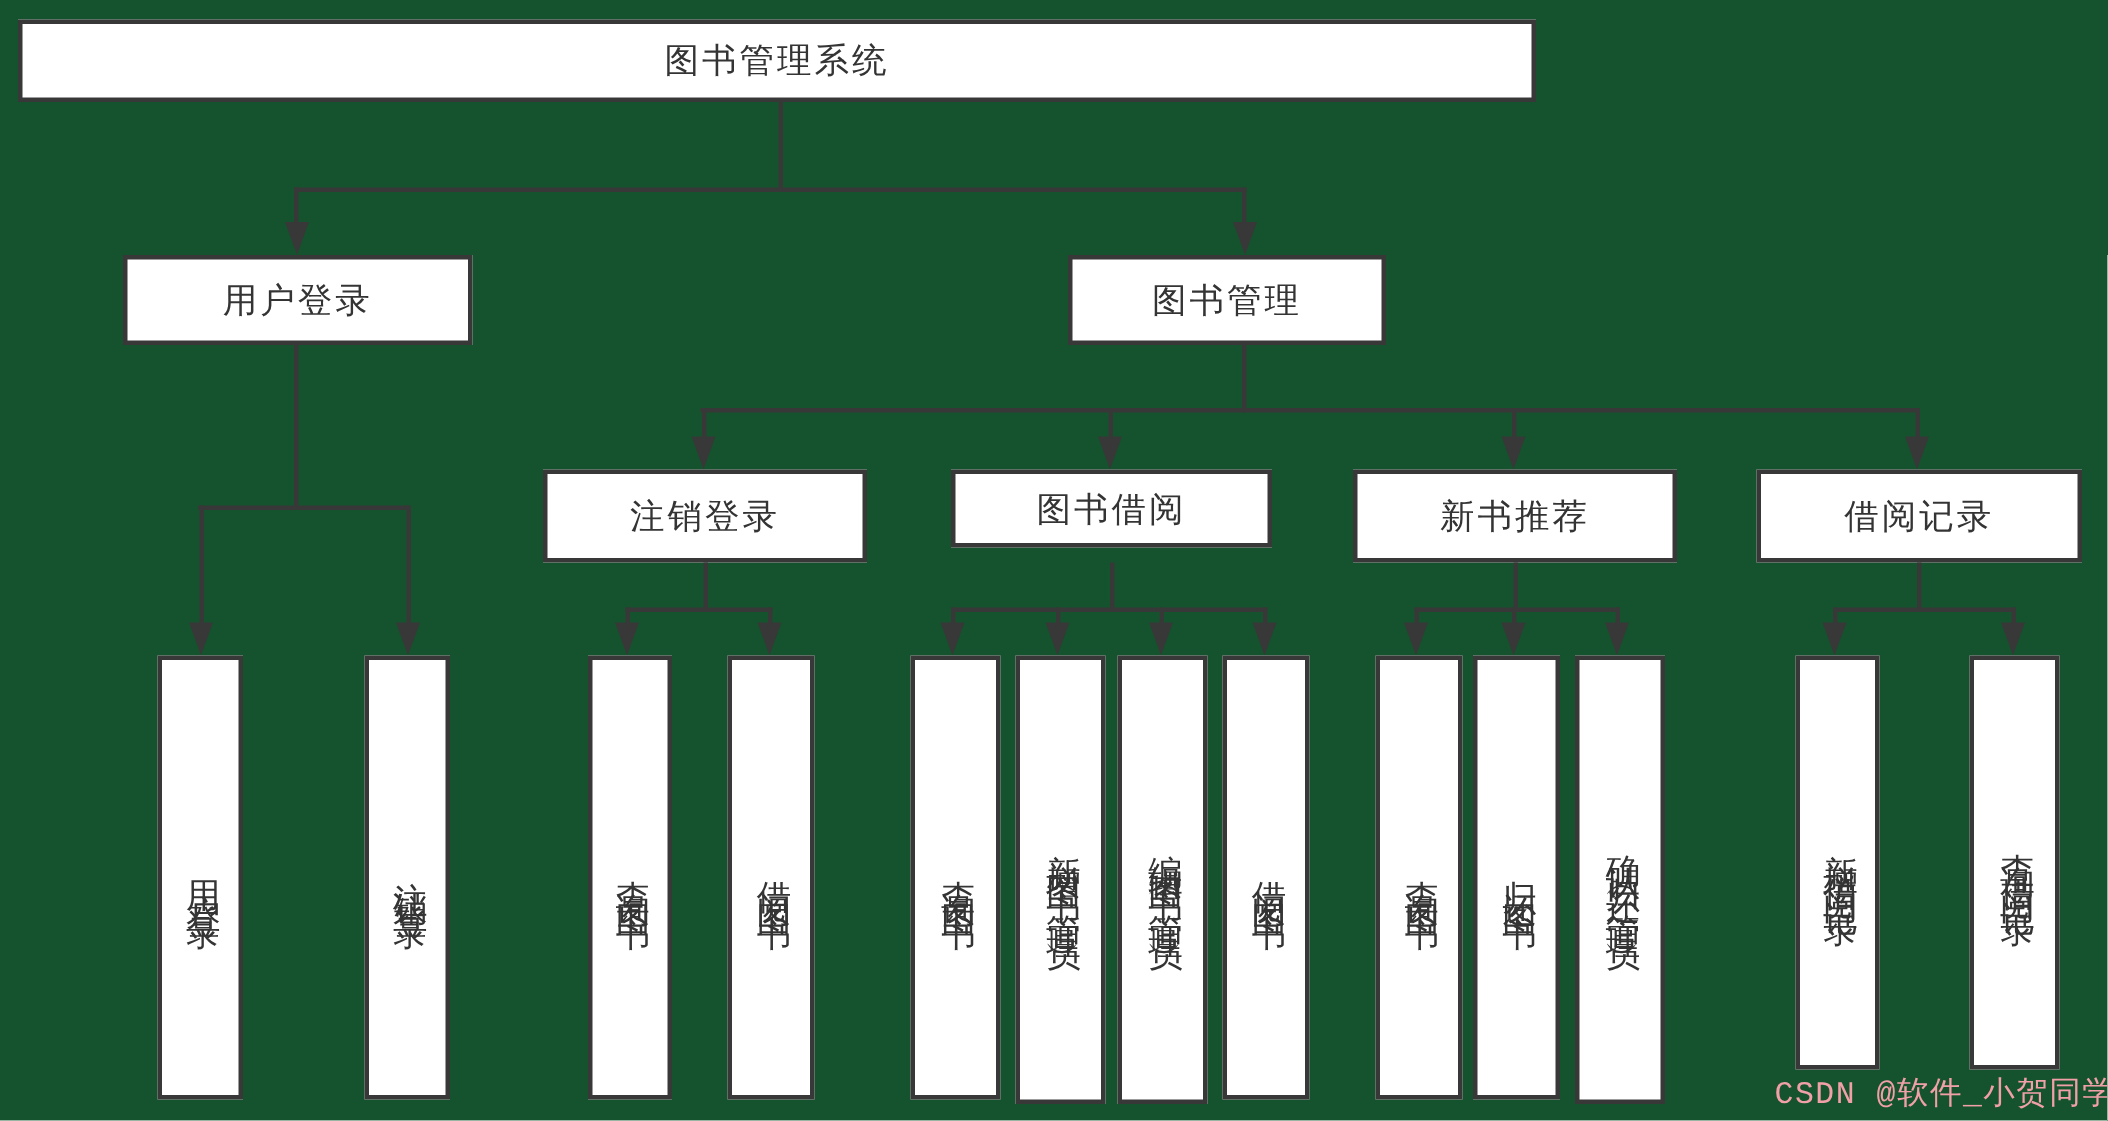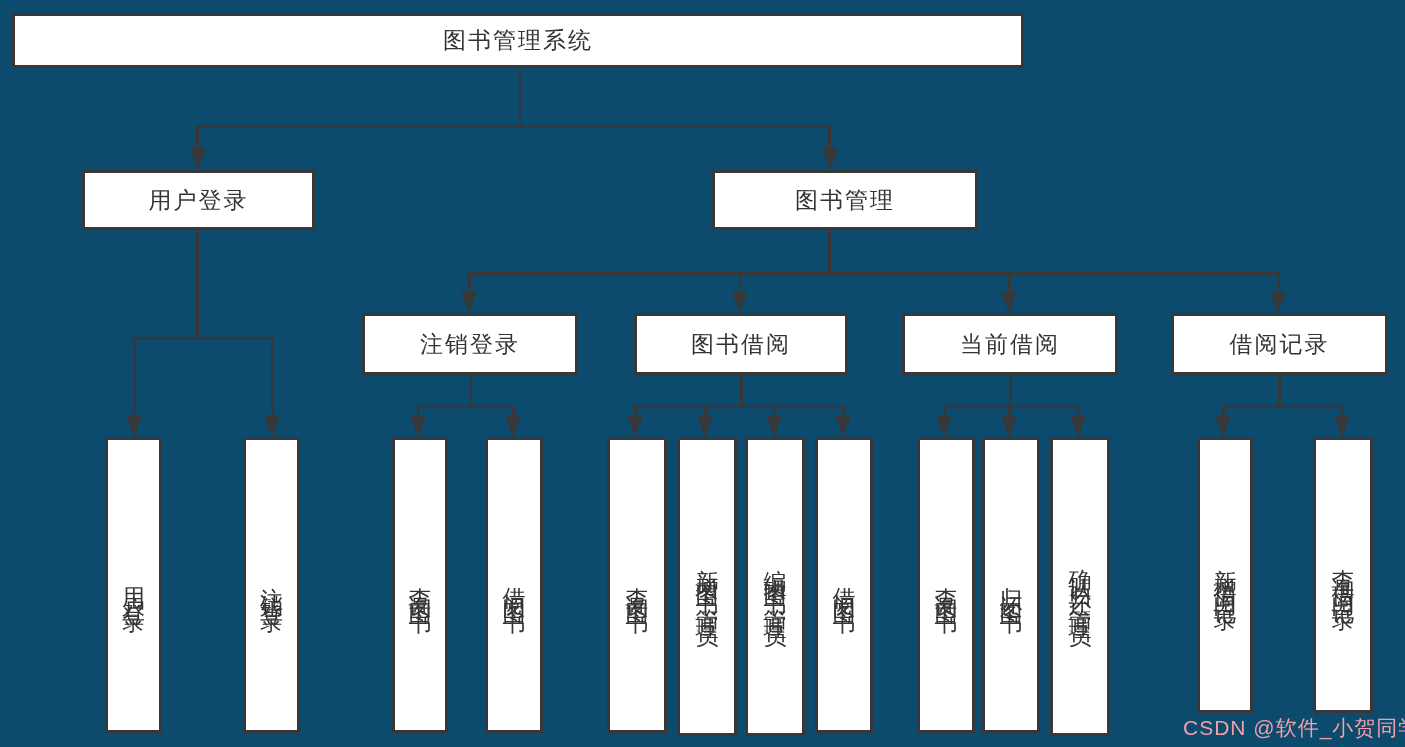--- a/index.html
+++ b/index.html
@@ -1,20 +1,20 @@
 <!DOCTYPE html>
 <html><head>
 <meta charset="utf-8">
 <style>
   html,body{margin:0;padding:0;background:#ffffff;}
   .canvas{
     position:relative;
     width:1405px;height:747px;
-    background:#0c4a6e;
-    font-family:Liberation Sans, sans-serif;
+    background:#14532d;
+    font-family:Liberation Mono, monospace;
     color:#343434;
     overflow:hidden;
   }
   .node{
     position:absolute;
     box-sizing:border-box;
     border:3px solid #383838;
     background:#ffffff;
     display:flex;
     align-items:center;
@@ -64,43 +64,43 @@
   <div class="vline" style="left:519px;top:68px;height:58px"></div>
   <div class="hline" style="left:196px;top:125px;width:635px"></div>
   <div class="vline" style="left:196px;top:125px;height:25px"></div>
   <div class="ah" style="left:190px;top:148px"></div>
   <div class="vline" style="left:828px;top:125px;height:25px"></div>
   <div class="ah" style="left:822px;top:148px"></div>
 
   <div class="node h-node" style="left:82px;top:170px;width:233px;height:60px">
     <span>用户登录</span>
   </div>
-  <div class="node h-node" style="left:712px;top:170px;width:266px;height:60px">
+  <div class="node h-node" style="left:712px;top:170px;width:212px;height:60px">
     <span>图书管理</span>
   </div>
 
   <div class="vline" style="left:828px;top:230px;height:45px"></div>
   <div class="hline" style="left:467px;top:272px;width:813px"></div>
   <div class="vline" style="left:468px;top:272px;height:21px"></div>
   <div class="ah" style="left:461px;top:291px"></div>
   <div class="vline" style="left:739px;top:272px;height:21px"></div>
   <div class="ah" style="left:732px;top:291px"></div>
   <div class="vline" style="left:1008px;top:272px;height:21px"></div>
   <div class="ah" style="left:1001px;top:291px"></div>
   <div class="vline" style="left:1277px;top:272px;height:21px"></div>
   <div class="ah" style="left:1270px;top:291px"></div>
 
   <div class="node h-node" style="left:362px;top:313px;width:216px;height:62px">
     <span>注销登录</span>
   </div>
-  <div class="node h-node" style="left:634px;top:313px;width:214px;height:62px">
+  <div class="node h-node" style="left:634px;top:313px;width:214px;height:52px">
     <span>图书借阅</span>
   </div>
   <div class="node h-node" style="left:902px;top:313px;width:216px;height:62px">
-    <span>当前借阅</span>
+    <span>新书推荐</span>
   </div>
   <div class="node h-node" style="left:1171px;top:313px;width:217px;height:62px">
     <span>借阅记录</span>
   </div>
 
   <div class="vline" style="left:196px;top:229px;height:111px"></div>
   <div class="hline" style="left:132px;top:337px;width:141px"></div>
   <div class="vline" style="left:133px;top:337px;height:80px"></div>
   <div class="ah" style="left:126px;top:415px"></div>
   <div class="vline" style="left:271px;top:337px;height:80px"></div>

